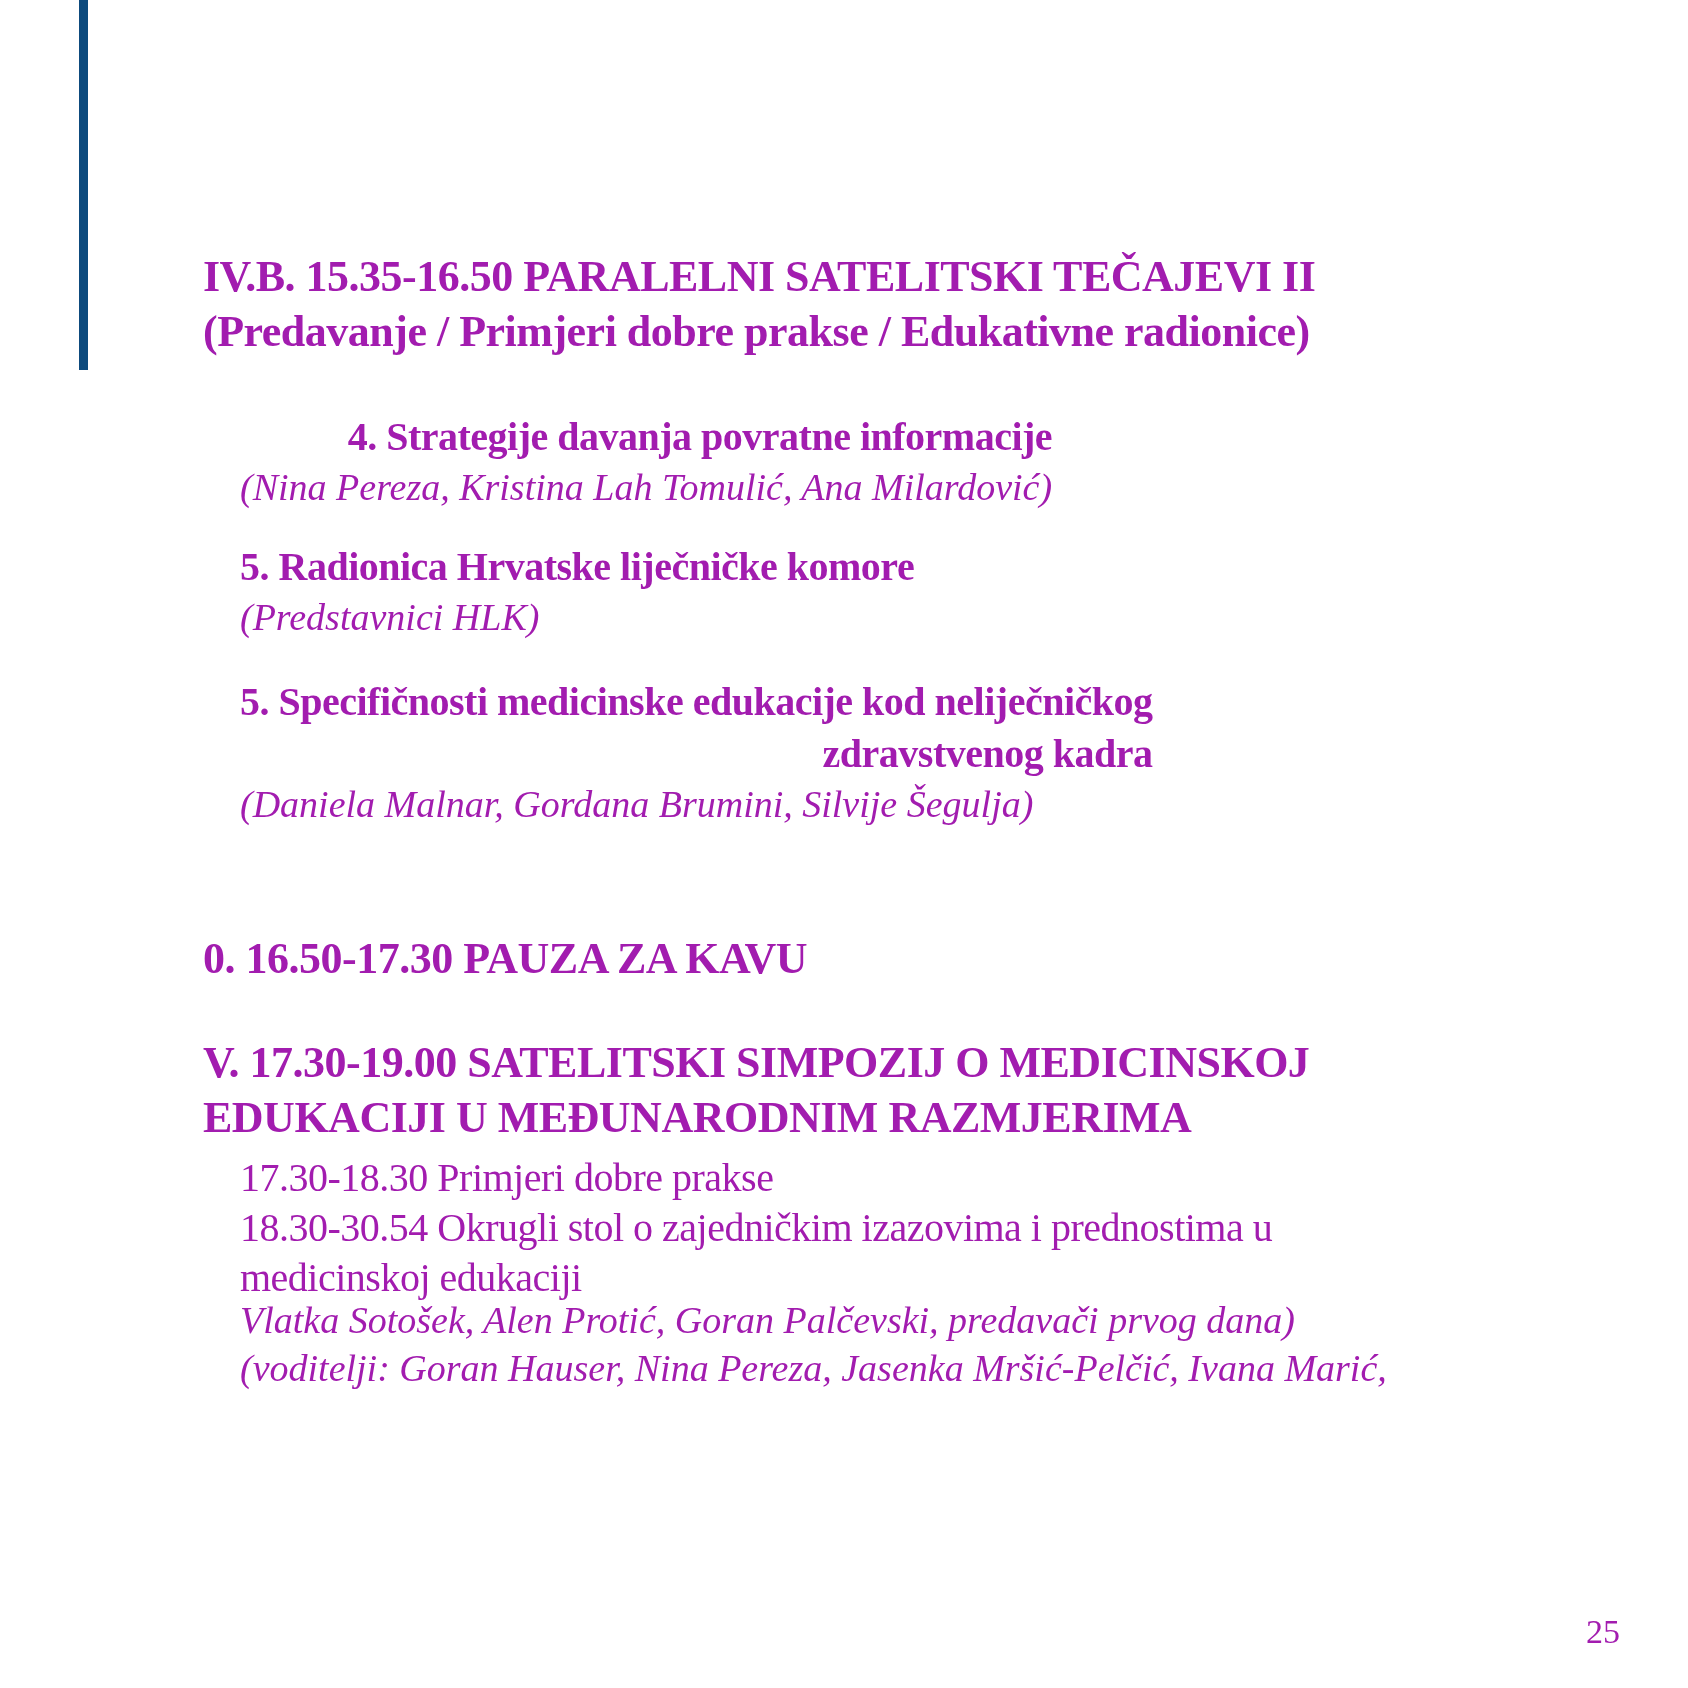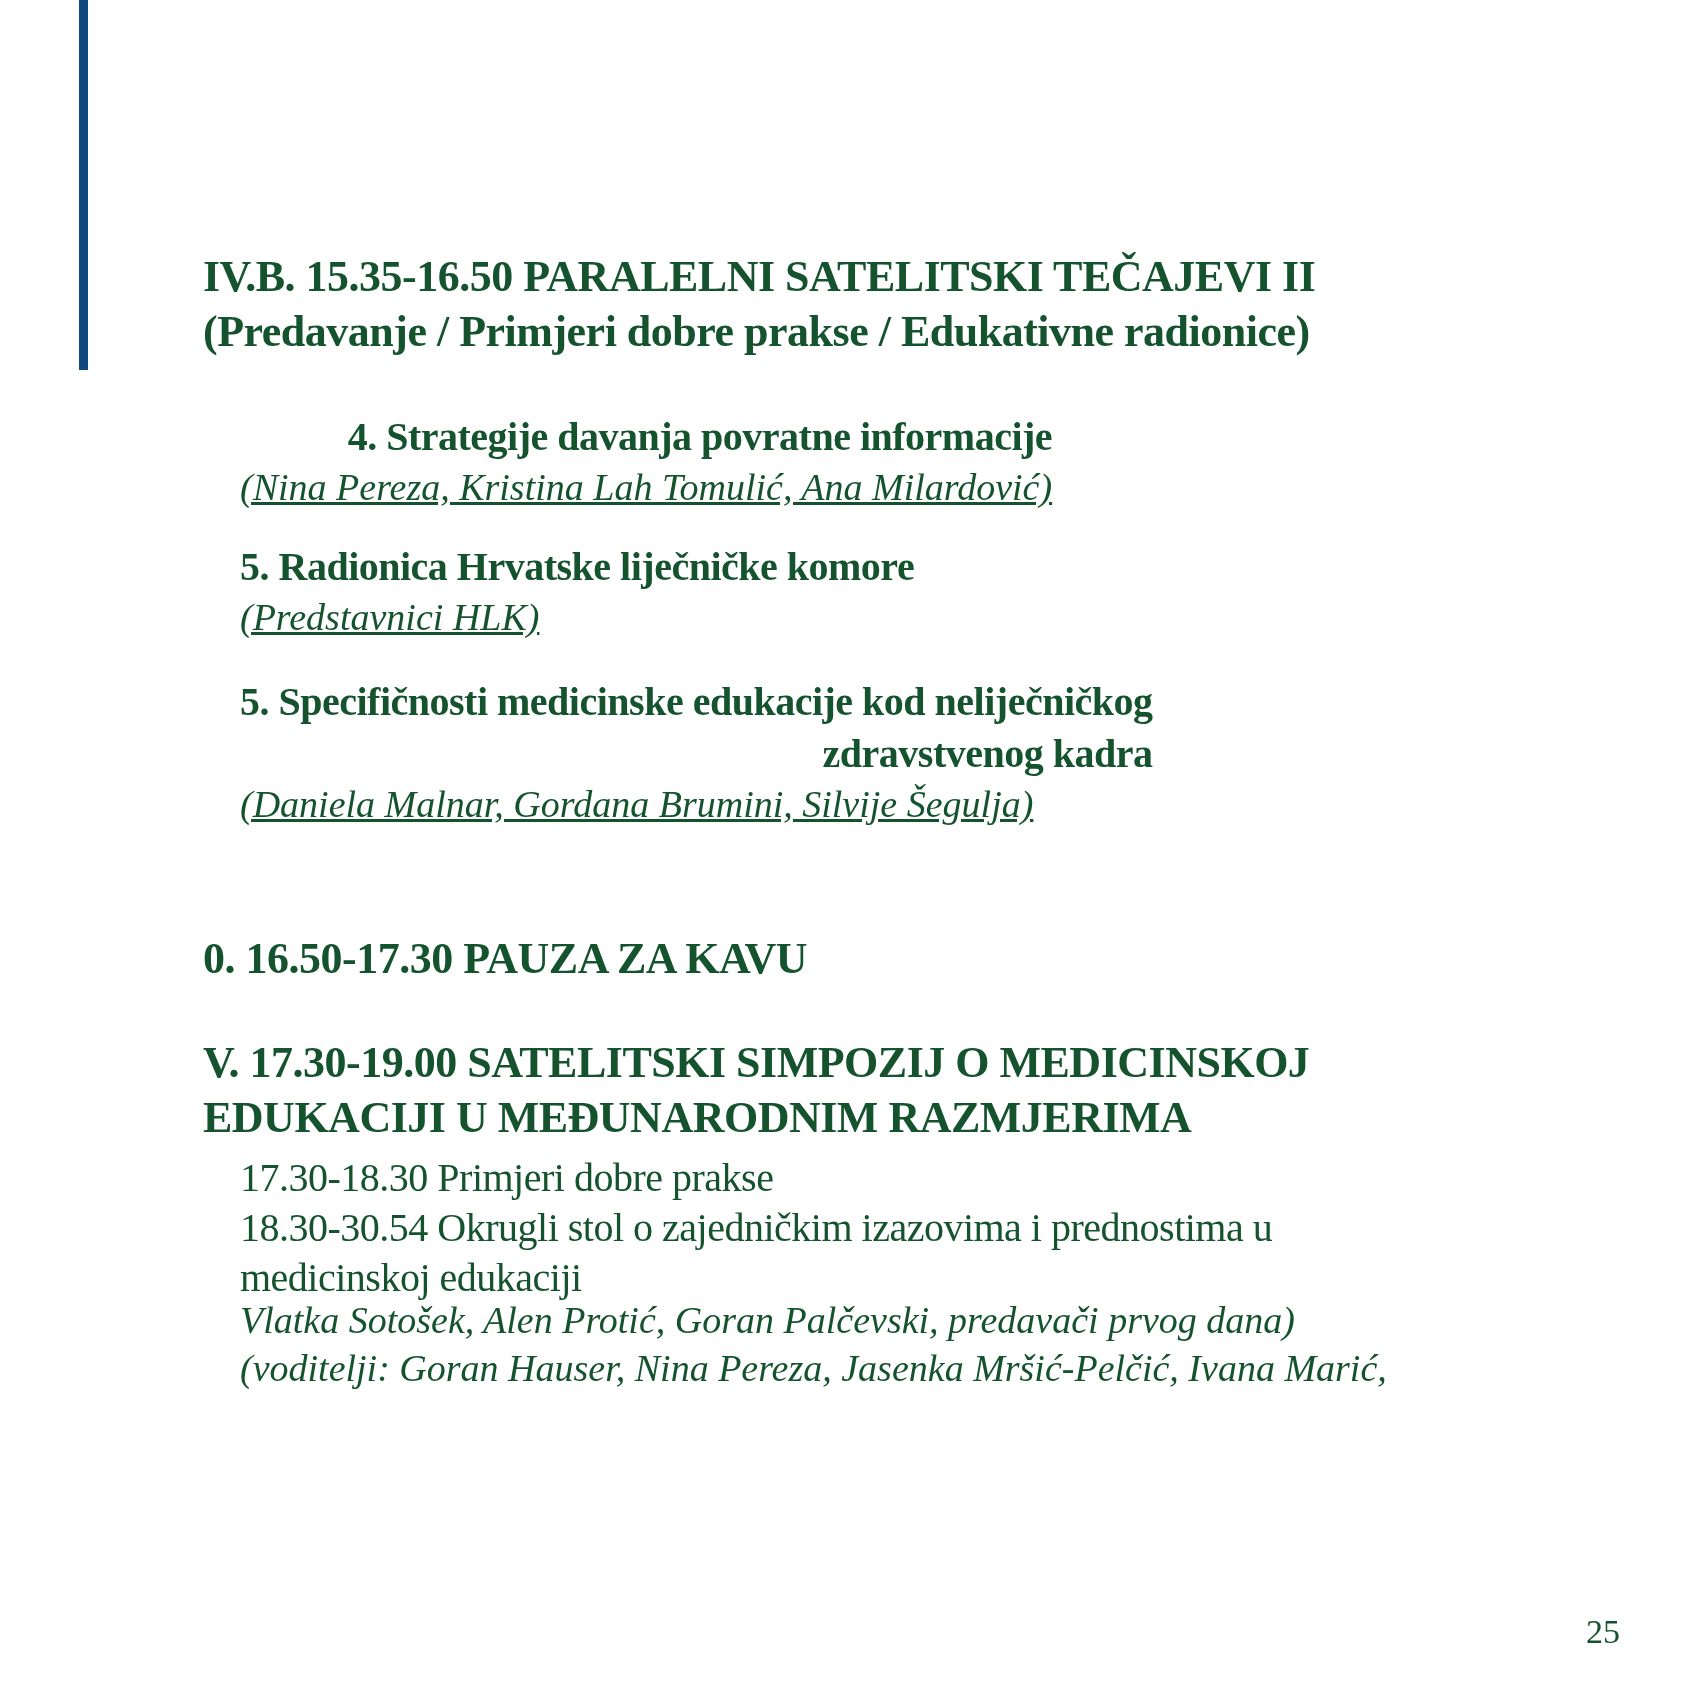--- a/index.html
+++ b/index.html
@@ -3,21 +3,21 @@
 <meta charset="utf-8">
 <style>
   html, body { margin: 0; padding: 0; }
   .page {
     position: relative;
     width: 1688px;
     height: 1688px;
     background: #ffffff;
     overflow: hidden;
     font-family: "Liberation Serif", serif;
-    color: #14532d;
+    color: #a21caf;
   }
   .accent-bar {
     position: absolute;
     left: 79px;
     top: 0;
     width: 9px;
     height: 370px;
     background: #0d4a7d;
   }
   .abs { position: absolute; left: 203px; white-space: nowrap; }
@@ -32,21 +32,20 @@
     font-weight: bold;
     font-size: 40px;
     line-height: 52px;
     letter-spacing: -0.5px;
     text-align: right;
   }
   .speakers {
     font-style: italic;
     font-size: 38px;
     line-height: 48px;
-    text-decoration: underline;
   }
   .schedule {
     font-size: 40px;
     line-height: 50px;
     letter-spacing: -0.5px;
   }
   .moderators {
     font-style: italic;
     font-size: 38px;
     line-height: 48px;

